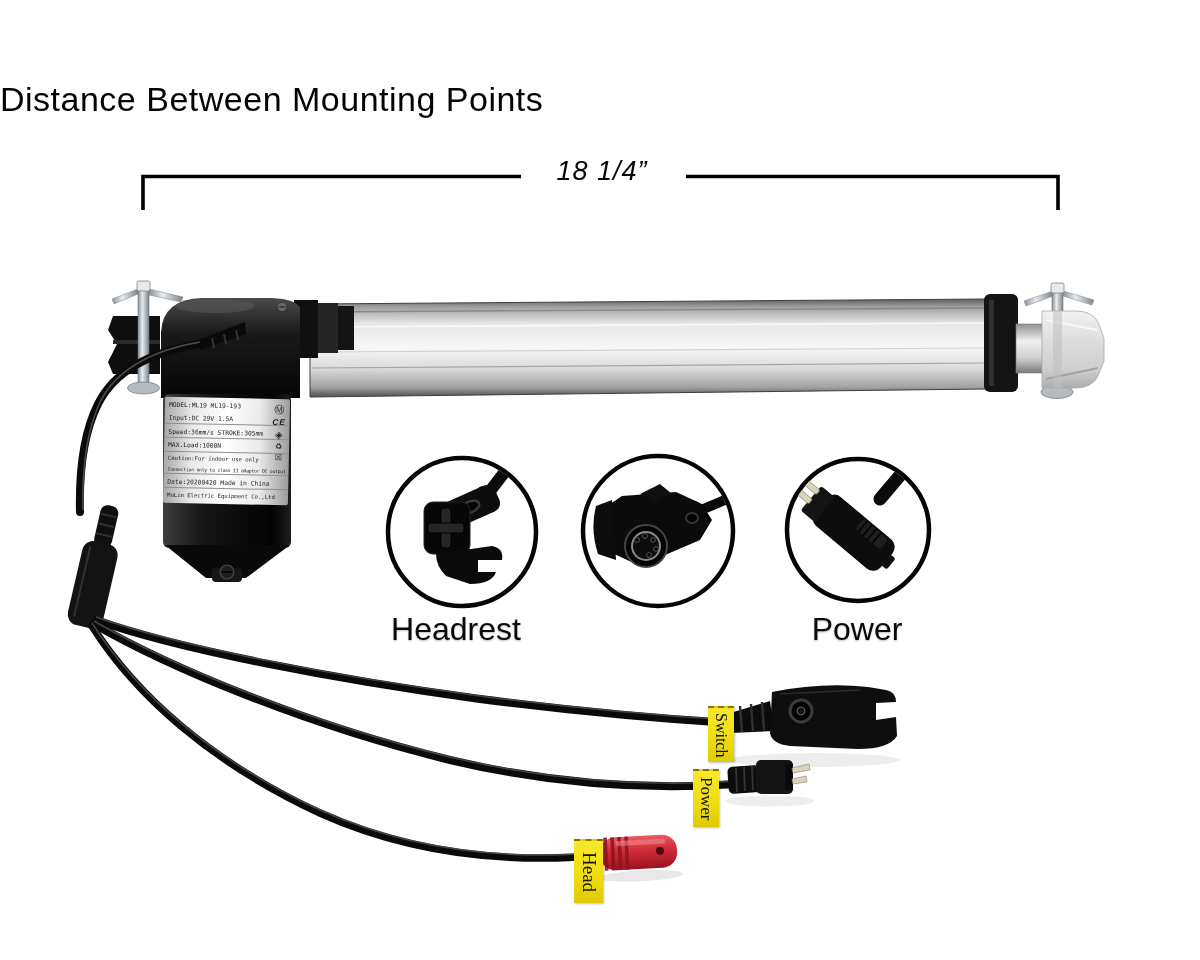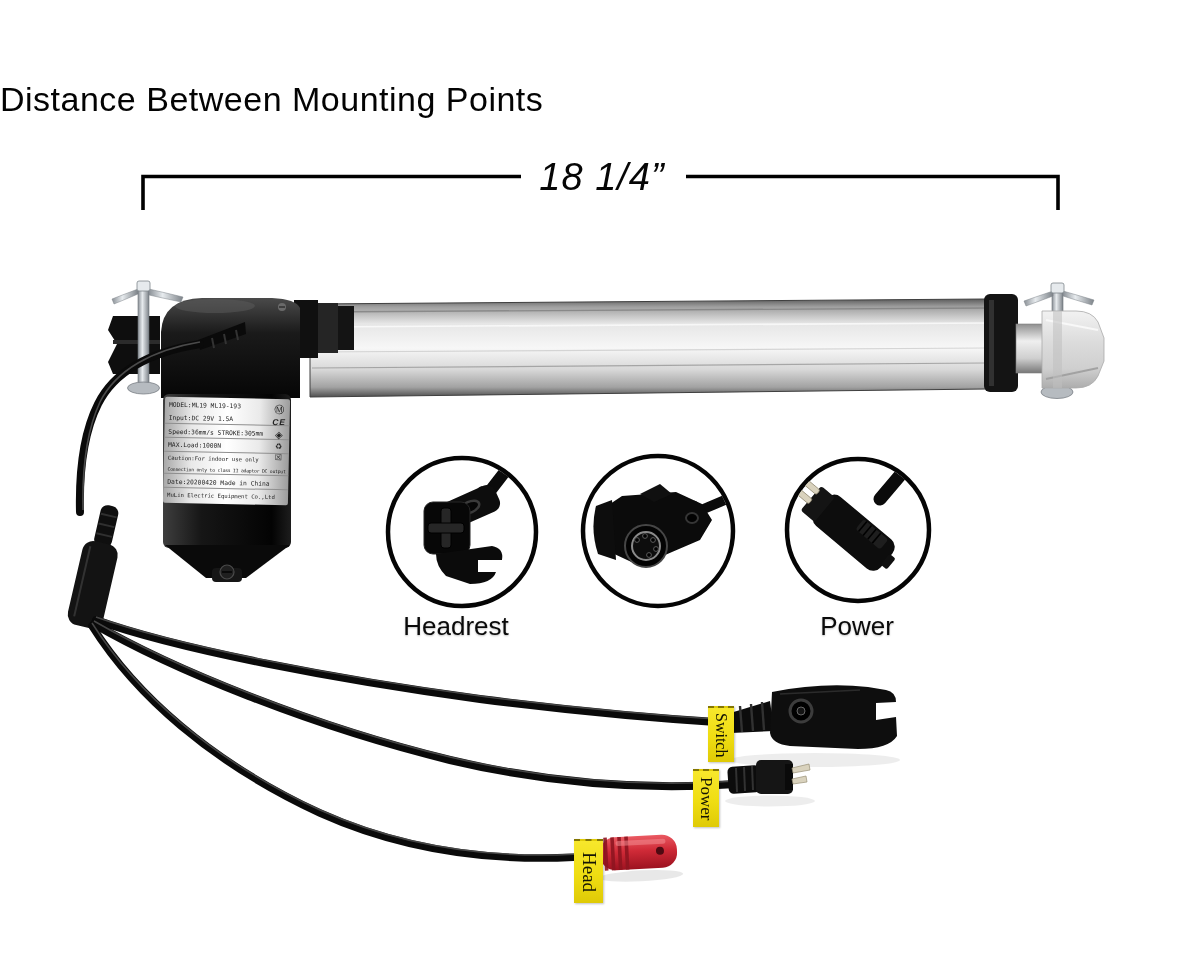--- a/index.html
+++ b/index.html
@@ -4,24 +4,24 @@
 <style>
   html,body{margin:0;padding:0;background:#fff;}
   body{width:1200px;height:960px;position:relative;overflow:hidden;
        font-family:"Liberation Sans",sans-serif;color:#000;}
   .stage{position:absolute;inset:0;}
   svg.scene{position:absolute;left:0;top:0;}
 
   .title{position:absolute;left:0;top:80px;width:1200px;text-align:left;
          font-size:34px;letter-spacing:.5px;color:#030303;}
   .dim-text{position:absolute;left:602px;top:156px;transform:translateX(-50%);
-            font-size:38px;font-style:italic;color:#060606;letter-spacing:1px;white-space:nowrap;}
+            font-size:27px;font-style:italic;color:#060606;letter-spacing:1px;white-space:nowrap;}
 
   .callout-label{position:absolute;top:611px;transform:translateX(-50%);
-                 font-size:26px;color:#0a0a0a;white-space:nowrap;
+                 font-size:32px;color:#0a0a0a;white-space:nowrap;
                  text-shadow:0 1px 2px rgba(0,0,0,.25);}
   .cl-1{left:456px;} .cl-2{left:665px;} .cl-3{left:857px;}
 
   .tag{position:absolute;background:linear-gradient(180deg,#f7e72c 0%,#efdd12 55%,#dfca06 100%);
        border-top:2px dashed rgba(70,62,0,.6);box-shadow:1px 1px 2px rgba(0,0,0,.25);
        writing-mode:vertical-rl;text-orientation:mixed;
        font-family:"Liberation Serif",serif;color:#141404;
        display:flex;align-items:center;justify-content:center;}
   .tag-switch{left:708px;top:706px;width:26px;height:54px;font-size:16px;}
   .tag-power{left:693px;top:769px;width:26px;height:56px;font-size:17px;}

